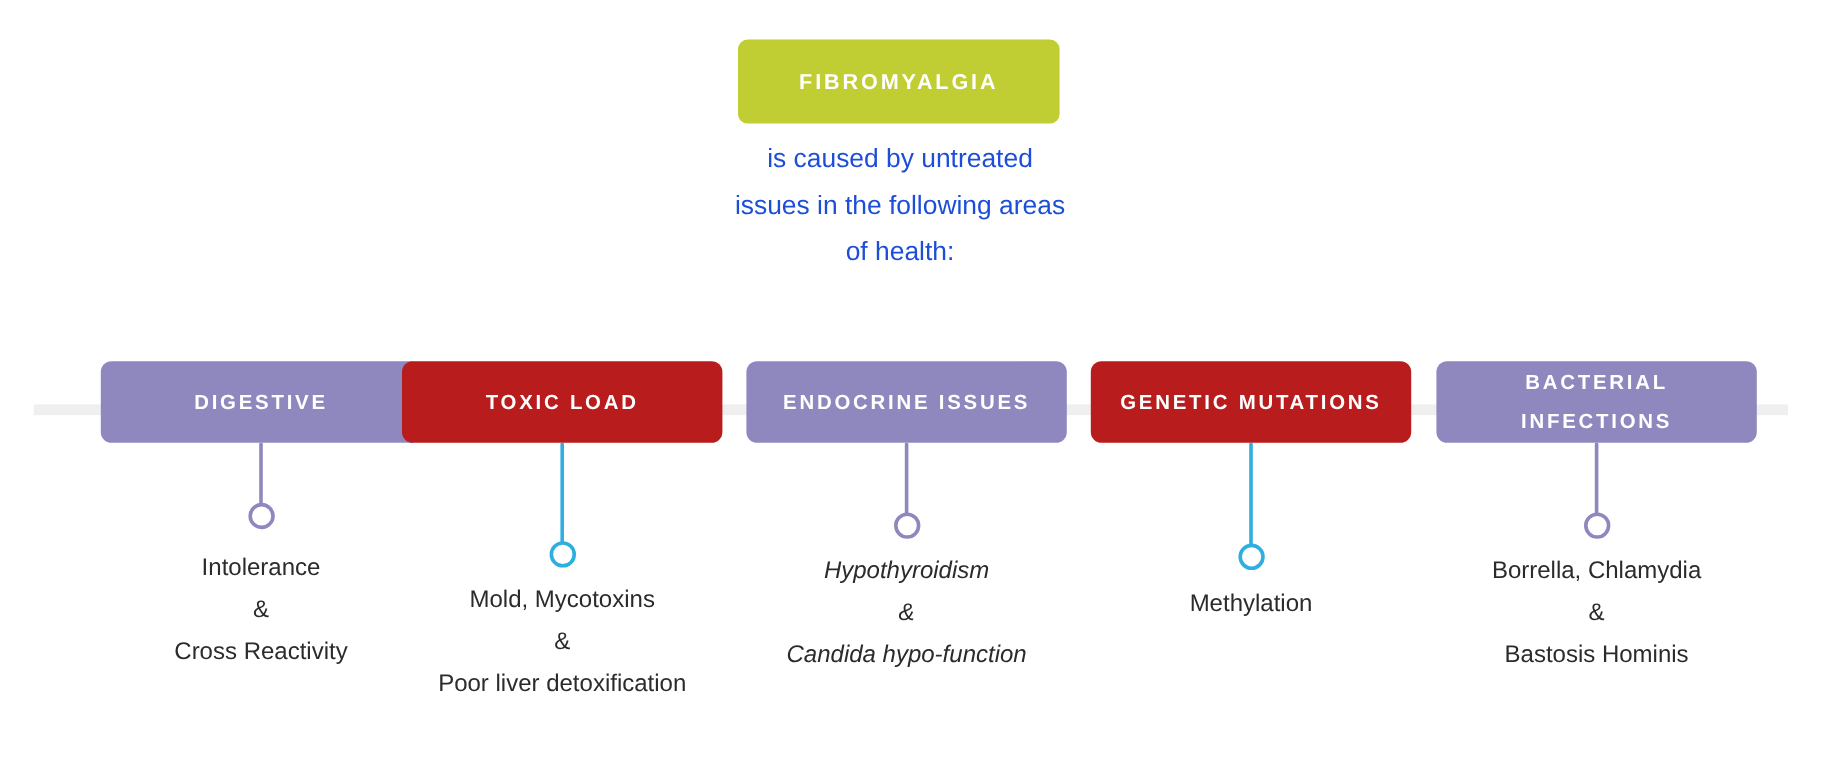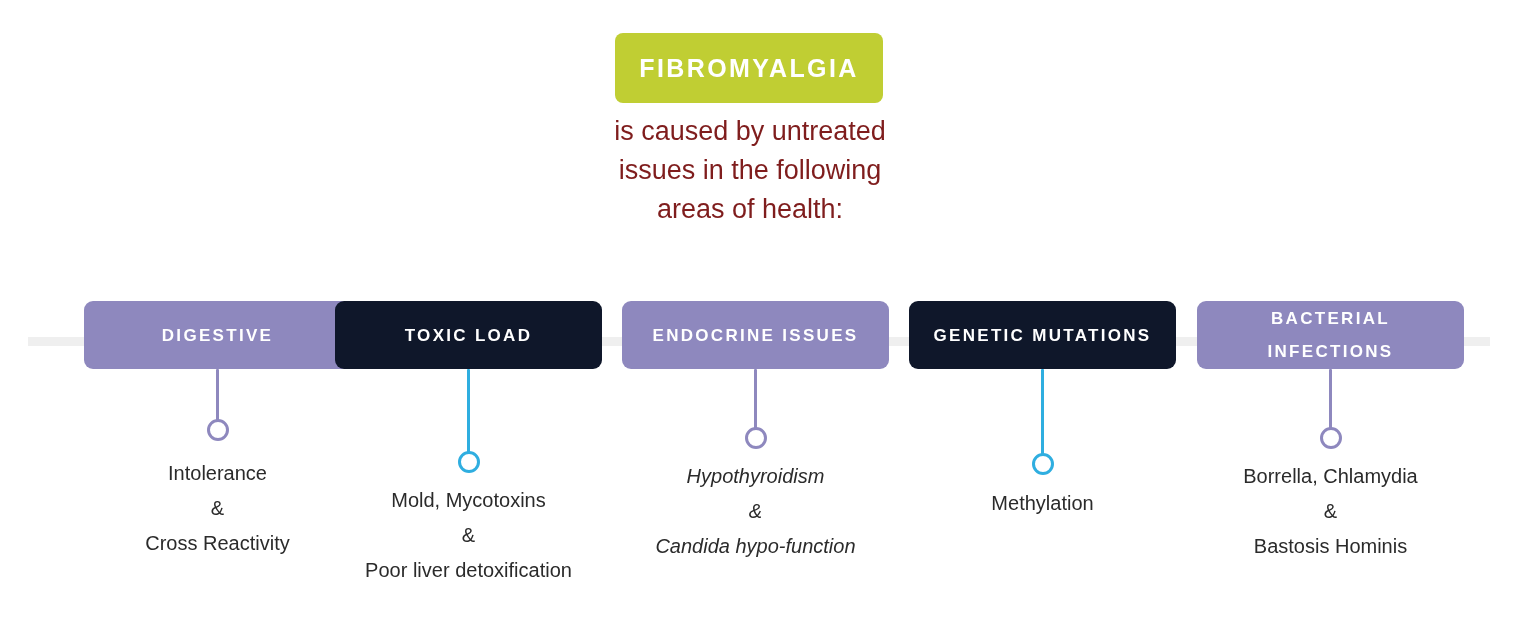--- a/index.html
+++ b/index.html
@@ -27,34 +27,34 @@
     width: 268px;
     height: 70px;
     background: #c0ce33;
     border-radius: 8px;
     display: flex;
     align-items: center;
     justify-content: center;
   }
   .title-badge-label {
     color: #ffffff;
-    font-size: 25px;
+    font-size: 18px;
     font-weight: bold;
     letter-spacing: 2.4px;
   }
 
   .subtitle {
     position: absolute;
     left: 610px;
     top: 112px;
     width: 280px;
     text-align: center;
-    font-size: 27px;
+    font-size: 22px;
     line-height: 39px;
-    color: #7f1d1d;
+    color: #1d4ed8;
     font-weight: normal;
   }
 
   
   .baseline {
     position: absolute;
     left: 28px;
     top: 337px;
     width: 1462px;
     height: 9px;
@@ -84,21 +84,21 @@
   .cat-box-label {
     color: #ffffff;
     font-size: 17px;
     font-weight: bold;
     letter-spacing: 2.3px;
     line-height: 33px;
     padding: 0 8px;
   }
 
   .cat-box.purple { background: #8e88be; }
-  .cat-box.blue   { background: #0f172a; }
+  .cat-box.blue   { background: #b91c1c; }
 
   
   .stem {
     position: absolute;
     top: 68px;
     width: 3px;
     border-radius: 1px;
   }
   .node {
     position: absolute;

